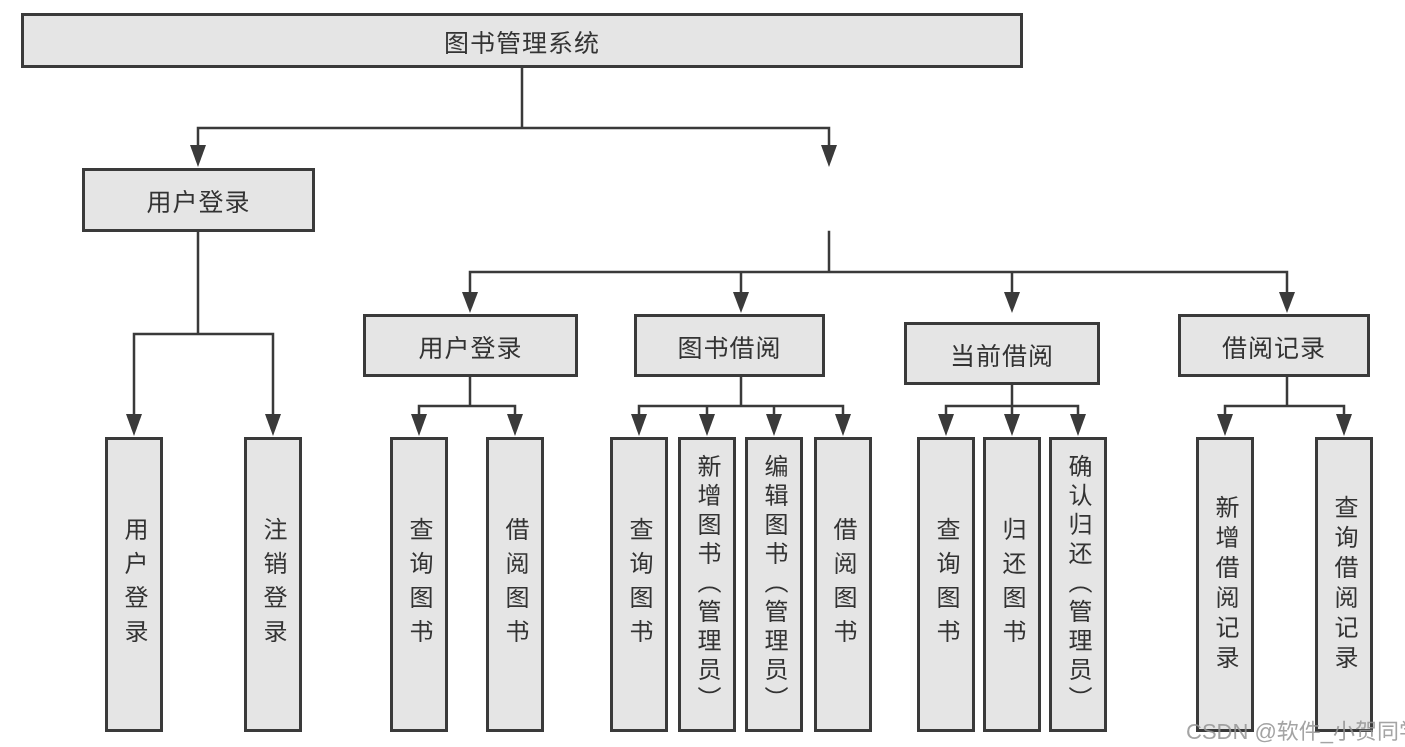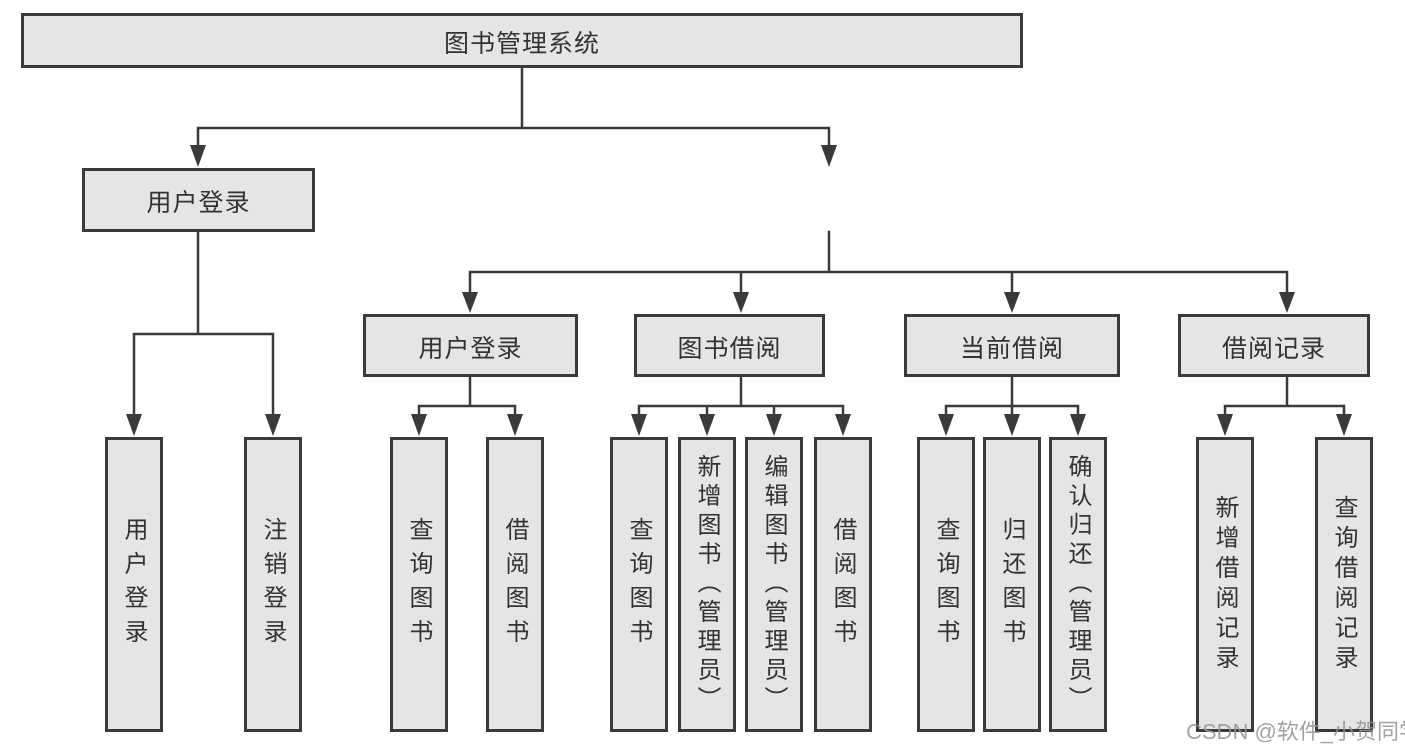--- a/index.html
+++ b/index.html
@@ -121,21 +121,21 @@
   <div class="box h" style="left:82px; top:168px; width:233px; height:64px">
     <span class="label">用户登录</span>
   </div>
 
   <div class="box h" style="left:363px; top:314px; width:215px; height:63px">
     <span class="label">用户登录</span>
   </div>
   <div class="box h" style="left:634px; top:314px; width:191px; height:63px">
     <span class="label">图书借阅</span>
   </div>
-  <div class="box h" style="left:904px; top:314px; width:216px; height:63px">
+  <div class="box h" style="left:904px; top:322px; width:196px; height:63px">
     <span class="label">当前借阅</span>
   </div>
   <div class="box h" style="left:1178px; top:314px; width:192px; height:63px">
     <span class="label">借阅记录</span>
   </div>
 
   <div class="box v v-short" style="left:105px; top:437px; width:58px; height:295px">
     <span class="label">用户登录</span>
   </div>
   <div class="box v v-short" style="left:244px; top:437px; width:58px; height:295px">

